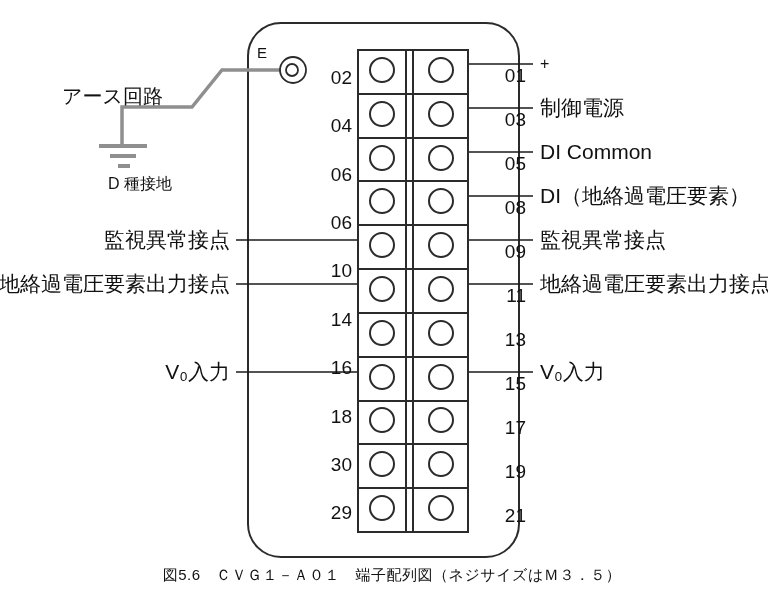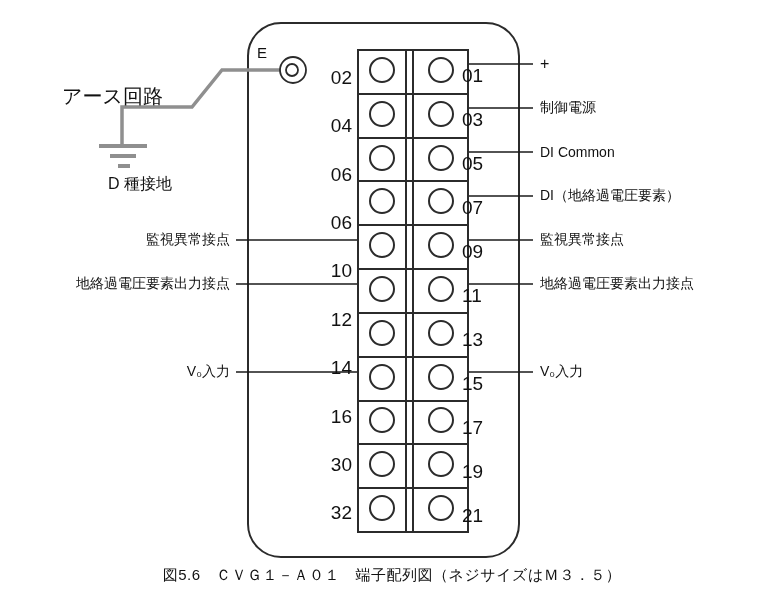--- a/index.html
+++ b/index.html
@@ -20,24 +20,24 @@
   .trow + .trow { border-top: 2px solid #2b2b2b; }
   .cl { width: 46px; display: flex; align-items: center; justify-content: center; }
   .mid { width: 9px; border-left: 2px solid #2b2b2b; border-right: 2px solid #2b2b2b; }
   .cr { flex: 1; display: flex; align-items: center; justify-content: center; }
   .screw {
     width: 26px; height: 26px; border: 2px solid #2b2b2b; border-radius: 50%;
     position: relative; top: -2px; background: #ffffff;
   }
   .numcol { position: absolute; top: 49px; height: 484px; display: flex; flex-direction: column; font-size: 19px; }
   .numcol.l { left: 304px; width: 48px; }
-  .numcol.r { left: 462px; width: 48px; }
+  .numcol.r { left: 478px; width: 48px; align-items: flex-end; }
   .numslot { flex: 1; display: flex; align-items: center; padding-top: 9px; }
   .numcol.l .numslot { justify-content: flex-end; }
-  .lbl { position: absolute; transform: translateY(-50%); font-size: 14px; white-space: nowrap; }
+  .lbl { position: absolute; transform: translateY(-50%); font-size: 21px; white-space: nowrap; }
   .lbl.r { left: 540px; }
   .lbl.l { right: 538px; text-align: right; }
   .etext { position: absolute; left: 257px; top: 44px; font-size: 15px; }
   .earthlbl { position: absolute; left: 62px; top: 83px; font-size: 20px; }
   .groundlbl { position: absolute; left: 92px; top: 174px; font-size: 16px; margin-left: 16px; }
   .cap { position: absolute; left: 0; right: 0; top: 566px; text-align: center; font-size: 15px; letter-spacing: 0.5px; padding-left: 16px; }
   svg.ov { position: absolute; left: 0; top: 0; pointer-events: none; }
 </style>
 </head>
 <body>
@@ -186,32 +186,32 @@
         </div>
       </div>
   </div>
 
   <div class="numcol l">
     <div class="numslot">02</div>
     <div class="numslot">04</div>
     <div class="numslot">06</div>
     <div class="numslot">06</div>
     <div class="numslot">10</div>
-    <div class="numslot">12</div>
     <div class="numslot">14</div>
     <div class="numslot">16</div>
+    <div class="numslot">18</div>
     <div class="numslot">30</div>
-    <div class="numslot">32</div>
+    <div class="numslot">29</div>
   </div>
 
   <div class="numcol r">
     <div class="numslot">01</div>
     <div class="numslot">03</div>
     <div class="numslot">05</div>
-    <div class="numslot">07</div>
+    <div class="numslot">08</div>
     <div class="numslot">09</div>
     <div class="numslot">11</div>
     <div class="numslot">13</div>
     <div class="numslot">15</div>
     <div class="numslot">17</div>
     <div class="numslot">19</div>
     <div class="numslot">21</div>
   </div>
 
   <div class="lbl r" style="top:64px;font-size:16px">+</div>

